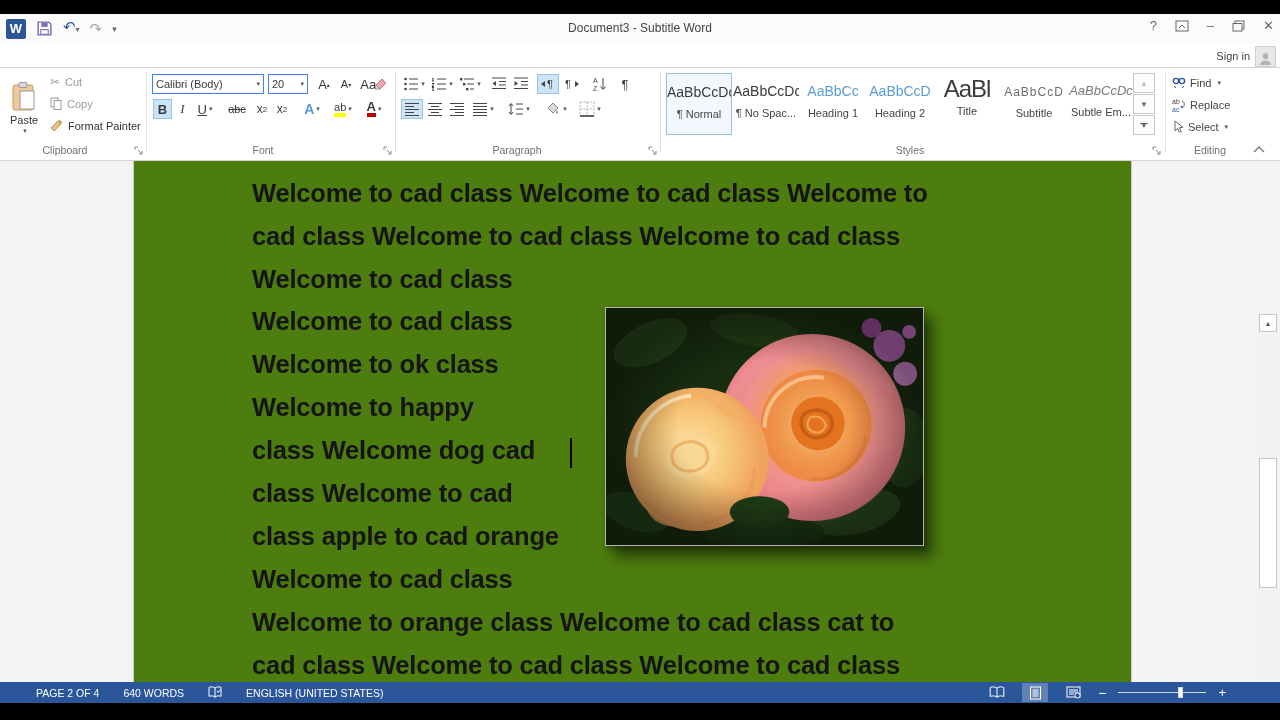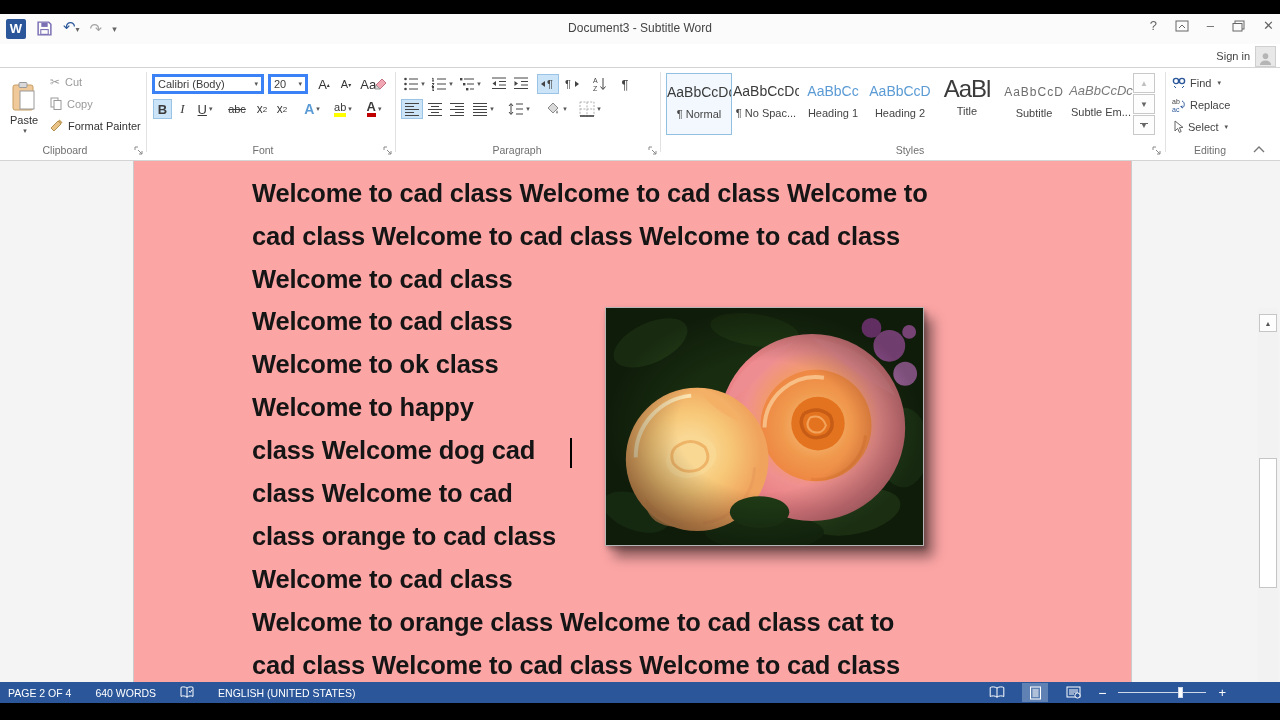--- a/index.html
+++ b/index.html
@@ -32,59 +32,59 @@
   .avatar { position:absolute; right:4px; top:2px; width:21px; height:21px; background:#e8e8e8;
     border:1px solid #cfcfcf; display:flex; align-items:flex-end; justify-content:center; }
 
   
   .ribbon { position:absolute; top:54px; left:0; width:1280px; height:93px; background:#fff;
     border-bottom:1px solid #d4d4d4; font-size:11px; color:#3b3b3b; }
   .vsep { position:absolute; top:4px; width:1px; height:80px; background:#e2e2e2; }
   .grouplabel { position:absolute; top:76px; font-size:10.5px; color:#707070; text-align:center; }
   .launcher { position:absolute; top:78px; width:11px; height:11px; }
   .hl { background:#cce4f7; border:1px solid #9bc3e6; }
-  .combo { position:absolute; height:20px; border:3px solid #3b82f6; background:#fff;
+  .combo { position:absolute; height:20px; border:1px solid #3b82f6; background:#fff;
     font-size:11px; display:flex; align-items:center; padding:0 3px; justify-content:space-between; }
   .fbtn { position:absolute; height:20px; display:flex; align-items:center; justify-content:center; }
   .lt { font-size:13px; color:#333; }
   .ic16 { width:16px; height:16px; }
   .caret { font-size:7px; color:#555; margin-left:2px; }
 
   
   .styleitem { position:absolute; top:5px; width:66px; height:62px; text-align:center; }
   .styleitem.sel { background:#f2f8fd; border:1px solid #92c0e0; }
   .sprev { font-size:14px; margin-top:10px; white-space:nowrap; overflow:hidden; }
   .slab { font-size:11px; color:#444; margin-top:8px; white-space:nowrap; overflow:hidden; }
   .sscroll { position:absolute; left:1133px; width:22px; height:20px; border:1px solid #c9c9c9;
     background:#fdfdfd; display:flex; align-items:center; justify-content:center; font-size:8px; color:#666; }
 
   
   .editrow { position:absolute; left:1172px; display:flex; align-items:center; gap:4px; font-size:11px; color:#444; }
 
   
   .docarea { position:absolute; top:147px; left:0; width:1280px; height:521px; background:#f4f4f4; overflow:hidden; }
-  .page { position:absolute; left:133px; top:0; width:999px; height:521px; background:#fca5a5;
+  .page { position:absolute; left:133px; top:0; width:999px; height:521px; background:#4d7c0f;
     border-left:1px solid #cacaca; border-right:1px solid #cacaca; }
   .docline { position:absolute; left:118px; width:880px; font-weight:bold; font-size:25.5px;
     color:#151515; white-space:nowrap; letter-spacing:-0.2px; }
   .cursor { position:absolute; width:2px; height:30px; background:#000; }
   .roseimg { position:absolute; left:471px; top:146px; width:319px; height:239px;
     border:1px solid #b5b5b5; box-shadow:9px 11px 12px rgba(0,0,0,.45), 2px 3px 5px rgba(0,0,0,.3); }
 
   
   .scrollbar { position:absolute; right:2px; top:147px; width:20px; height:521px; background:#f2f2f2; }
   .scrollup { position:absolute; top:6px; left:1px; width:18px; height:18px; background:#fdfdfd;
     border:1px solid #c6c6c6; display:flex; align-items:center; justify-content:center; font-size:7px; color:#555; }
   .scrollthumb { position:absolute; top:150px; left:1px; width:18px; height:130px; background:#fff;
     border:1px solid #c6c6c6; }
 
   
   .statusbar { position:absolute; top:668px; left:0; width:1280px; height:21px; background:#2b579a;
     color:#fff; font-size:10.5px; display:flex; align-items:center; }
-  .sbleft { display:flex; align-items:center; gap:24px; padding-left:8px; }
+  .sbleft { display:flex; align-items:center; gap:24px; padding-left:8px;margin-left:28px; }
   .sbright { position:absolute; right:4px; display:flex; align-items:center; gap:12px; }
   .viewbtn { width:26px; height:19px; display:flex; align-items:center; justify-content:center; }
   .viewbtn.sel { background:rgba(255,255,255,.25); }
   .zoomtrack { position:relative; width:88px; height:19px; }
   .ztline { position:absolute; top:9px; left:0; width:88px; height:1px; background:#cfd9ea; }
   .ztthumb { position:absolute; top:4px; left:60px; width:5px; height:11px; background:#fff; border:1px solid #cfd9ea; }
   .zplus { font-size:13px; }
   .black-strip-top { position:absolute; top:0; left:0; width:1280px; height:14px; background:#000; }
   .black-strip-bot { position:absolute; top:703px; left:0; width:1280px; height:17px; background:#000; }
 </style>
@@ -414,21 +414,21 @@
   <div class="docarea">
     <div class="page">
       <div class="docline" style="top:18px;">Welcome to cad class Welcome to cad class Welcome to</div>
       <div class="docline" style="top:61px;">cad class Welcome to cad class Welcome to cad class</div>
       <div class="docline" style="top:104px;">Welcome to cad class</div>
       <div class="docline" style="top:146px;">Welcome to cad class</div>
       <div class="docline" style="top:232px;">Welcome to happy</div>
       <div class="docline" style="top:189px;">Welcome to ok class</div>
       <div class="docline" style="top:275px;">class Welcome dog cad</div>
       <div class="docline" style="top:318px;">class Welcome to cad</div>
-      <div class="docline" style="top:361px;">class orange to cad class</div>
+      <div class="docline" style="top:361px;">class apple to cad orange</div>
       <div class="docline" style="top:404px;">Welcome to cad class</div>
       <div class="docline" style="top:447px;">Welcome to orange class Welcome to cad class cat to</div>
       <div class="docline" style="top:490px;">cad class Welcome to cad class Welcome to cad class</div>
       <div class="cursor" style="left:436px; top:277px;"></div>
 
       <svg class="roseimg" viewBox="0 0 320 238" preserveAspectRatio="none">
         <defs>
           <radialGradient id="gPink" cx="50%" cy="45%">
             <stop offset="0%" stop-color="#f6b07c"></stop>
               <stop offset="45%" stop-color="#f29d62"></stop>

